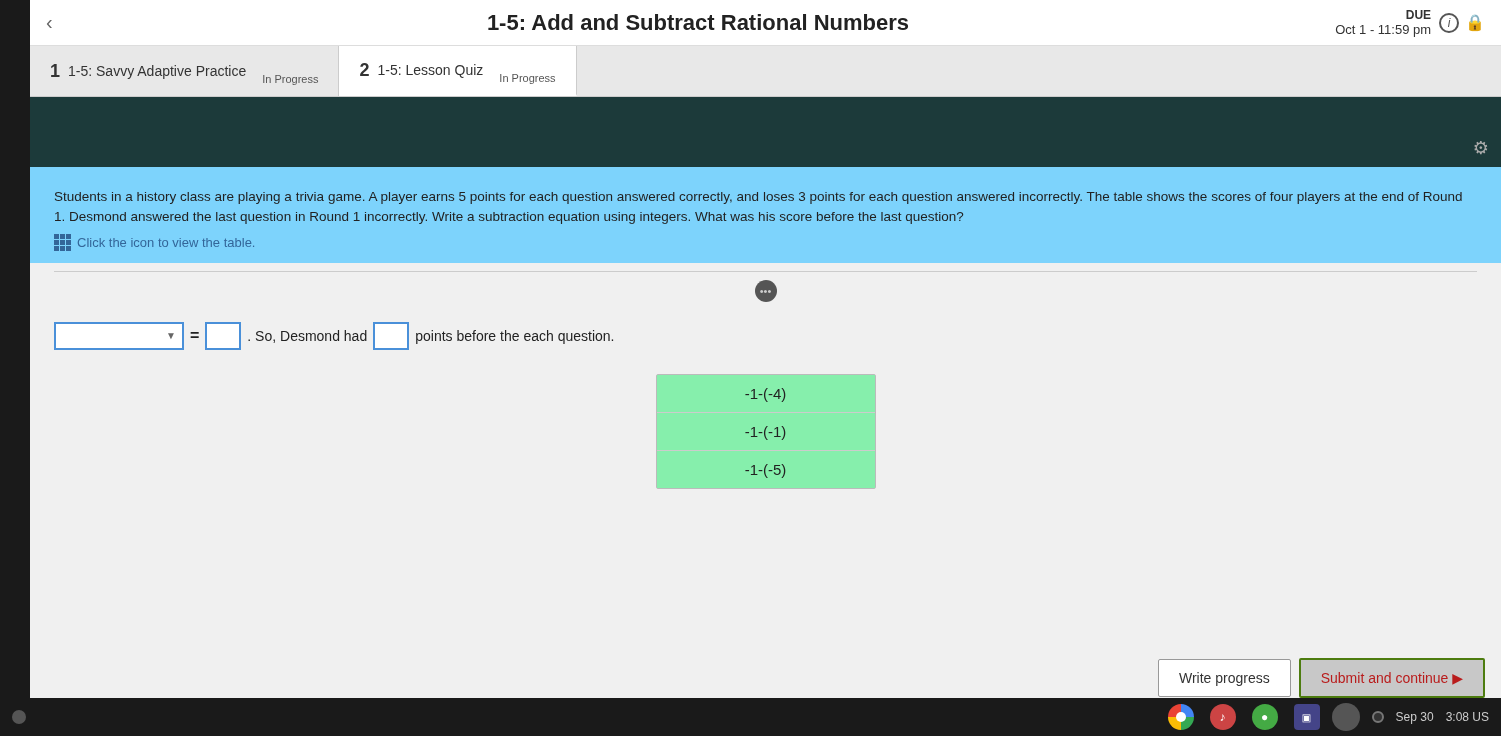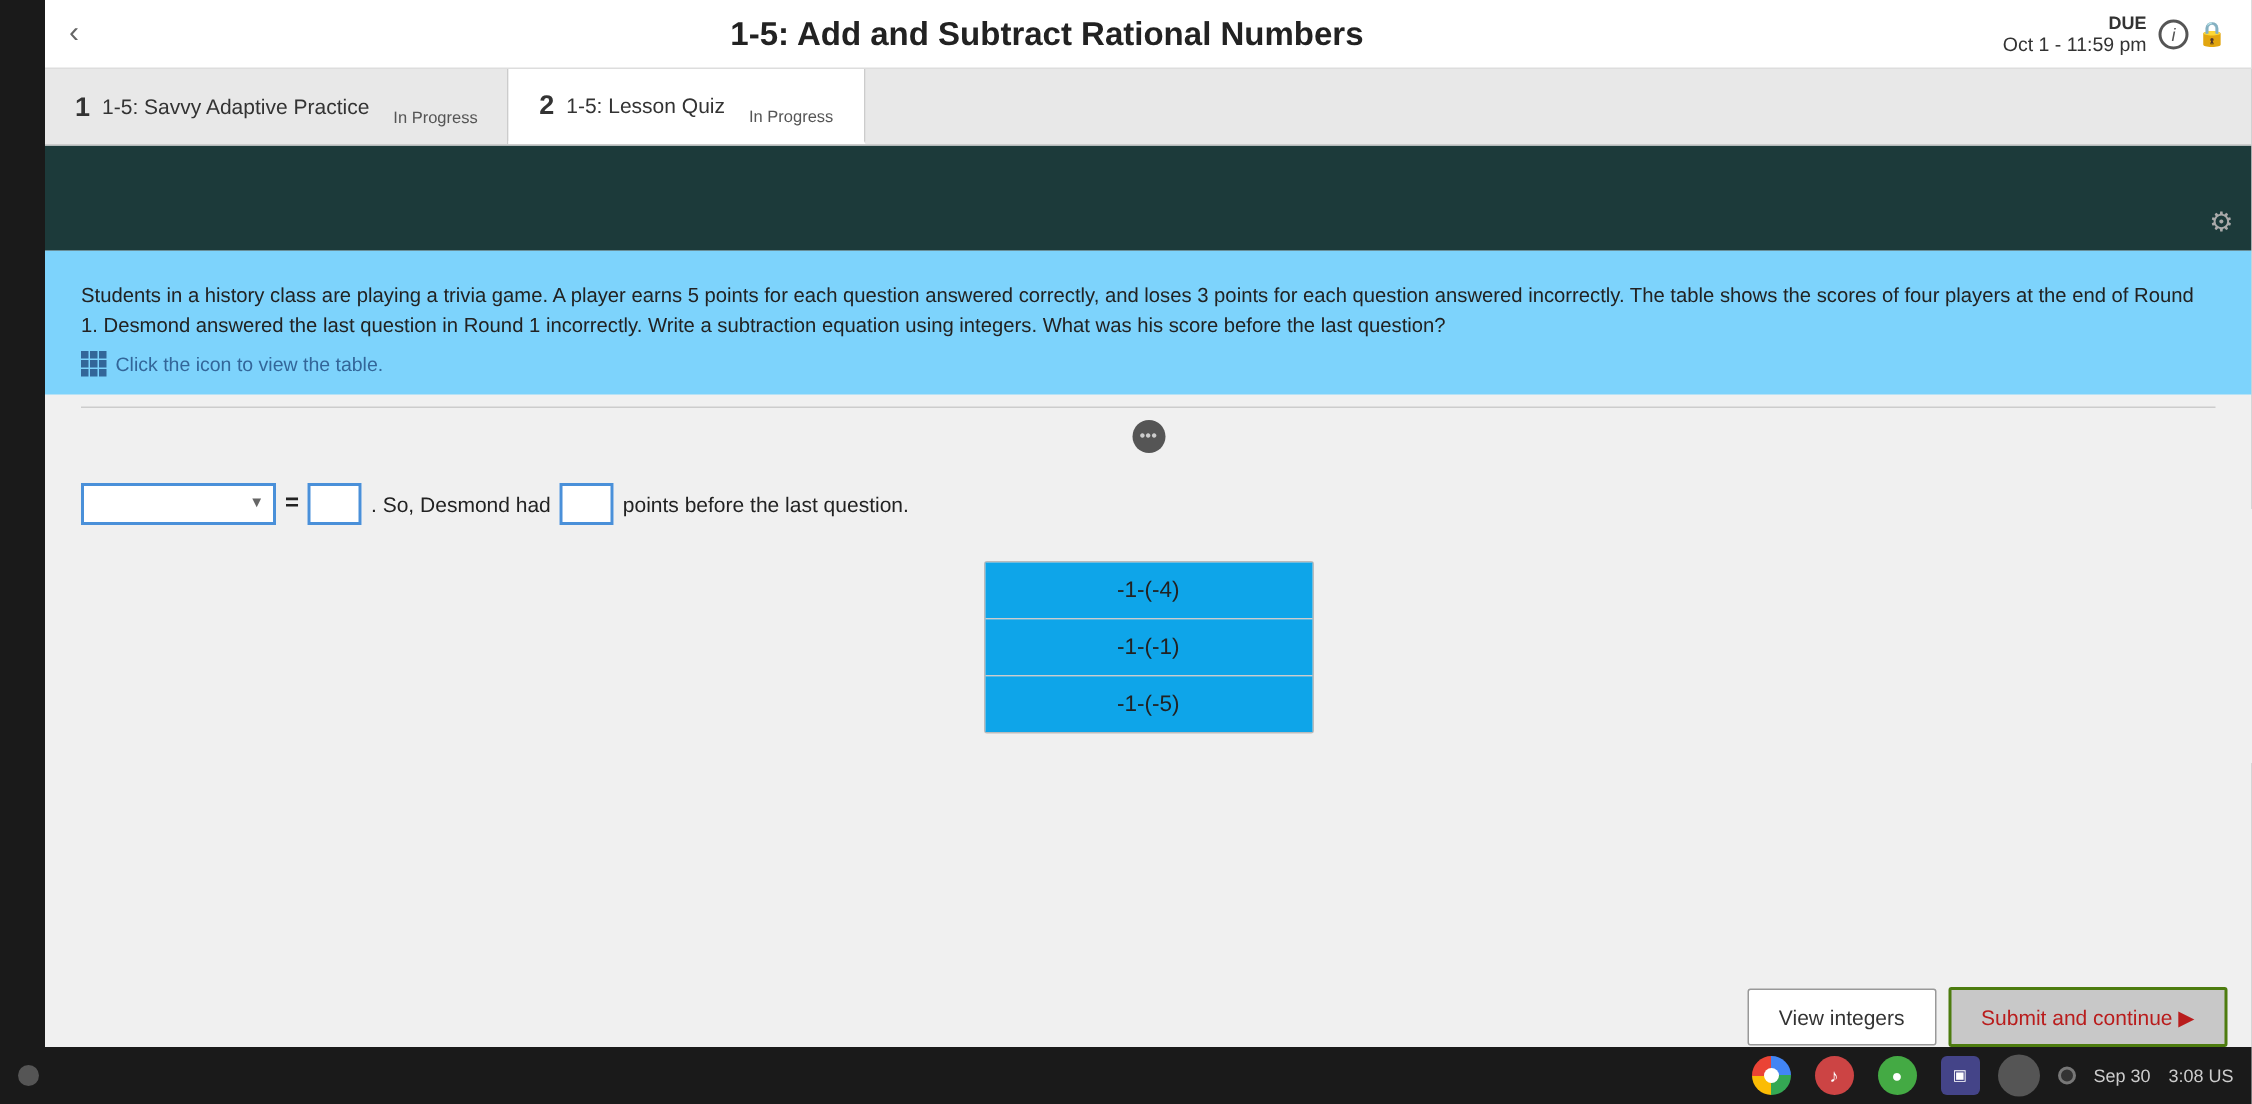--- a/index.html
+++ b/index.html
@@ -219,21 +219,21 @@
       border-radius: 2px;
     }
 
     .dropdown-option {
       padding: 10px 16px;
       font-size: 15px;
       color: #222;
       border-bottom: 1px solid #ccc;
       cursor: pointer;
       text-align: center;
-      background: #0ea5e9;
+      background: #86efac;
     }
 
     .dropdown-option:last-child {
       border-bottom: none;
     }
 
     
     .bottom-bar {
       position: absolute;
       bottom: 38px;
@@ -391,32 +391,32 @@
 
     <div class="equation-row">
       <div class="dropdown-box">
         <span></span>
         <span class="dropdown-arrow">▼</span>
       </div>
       <span class="equals-sign">=</span>
       <div class="answer-box"></div>
       <span>. So, Desmond had</span>
       <div class="answer-box"></div>
-      <span>points before the last question.</span>
+      <span>points before the each question.</span>
     </div>
 
     <div class="dropdown-options">
       <div class="dropdown-option">-1-(-4)</div>
       <div class="dropdown-option">-1-(-1)</div>
       <div class="dropdown-option">-1-(-5)</div>
     </div>
   </div>
 
   <div class="bottom-bar">
-    <button class="btn-view-progress">View integers</button>
+    <button class="btn-view-progress">Write progress</button>
     <button class="btn-submit">Submit and continue ▶</button>
   </div>
 </div>
 
 <div class="taskbar">
   <div class="taskbar-left">
     <div style="width:14px;height:14px;border-radius:50%;background:#555;"></div>
   </div>
   <div class="taskbar-right">
     <div style="display:flex;gap:16px;align-items:center;">

